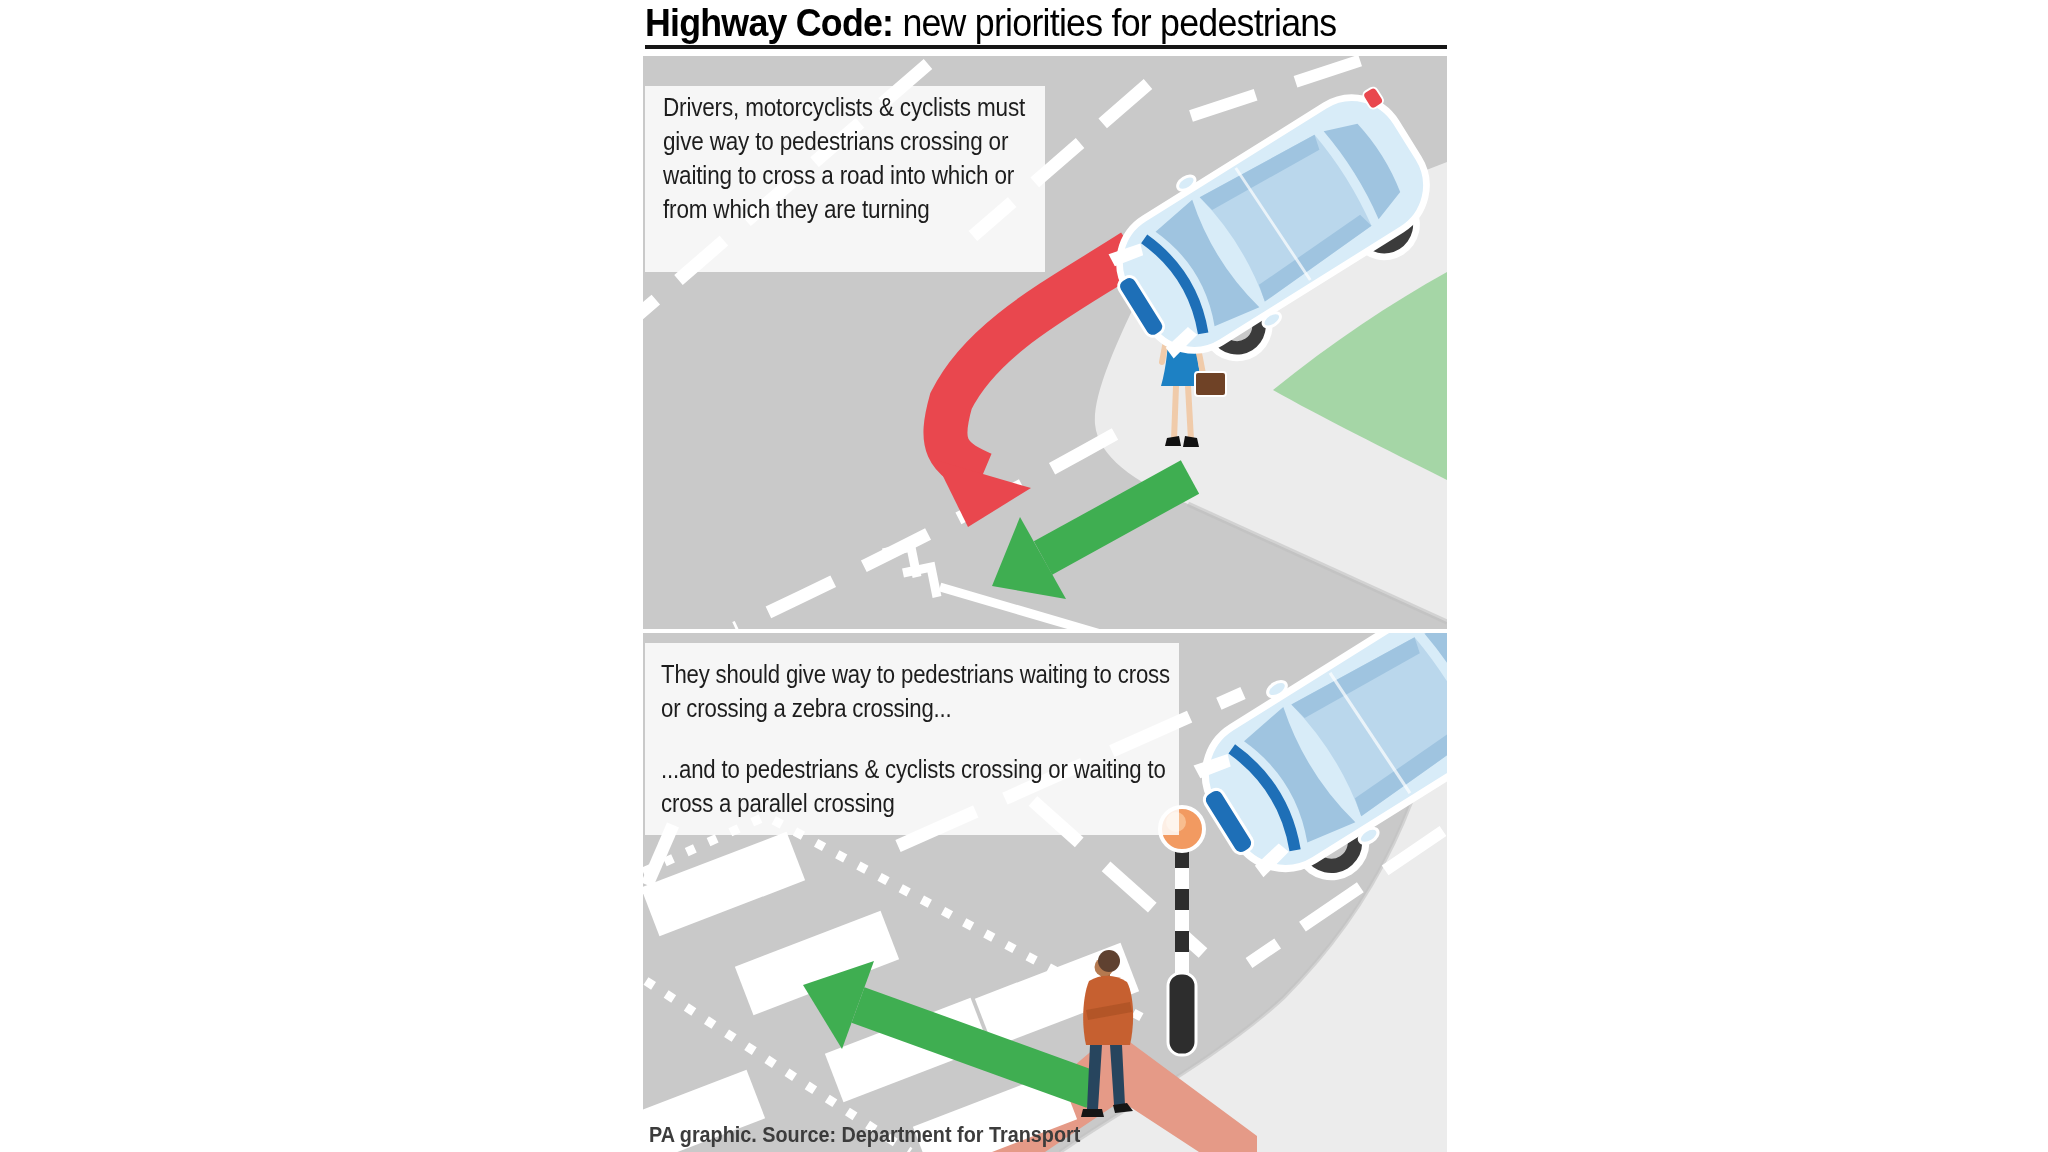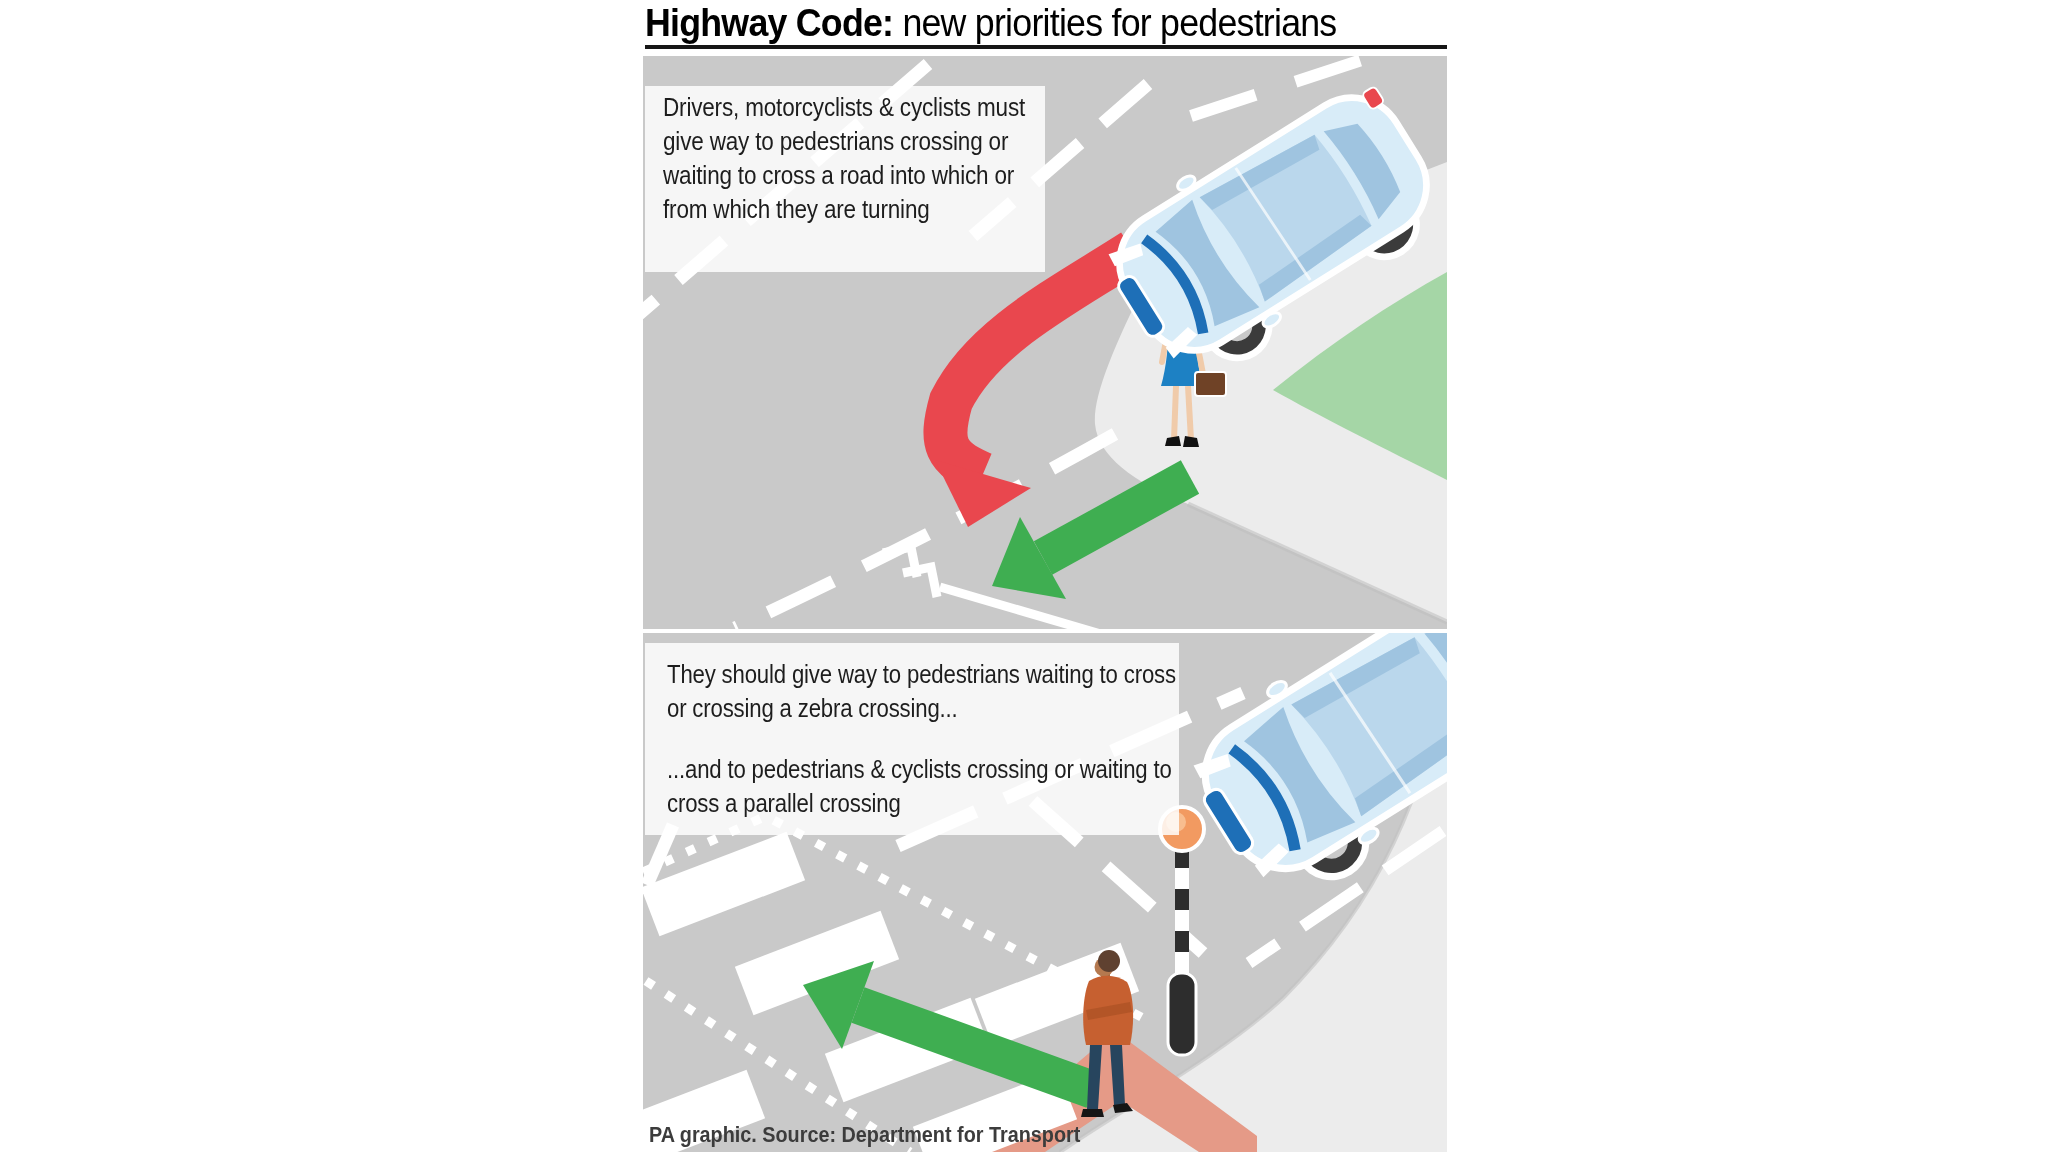--- a/index.html
+++ b/index.html
@@ -10,21 +10,21 @@
          font-size:38px;line-height:44px;letter-spacing:-.8px;color:#000;}
   .title .b{font-weight:700;}
   .rule{position:absolute;left:645px;top:45px;width:802px;height:4px;background:var(--rule_black,#161616);}
   .panel{position:absolute;left:643px;width:804px;display:block;}
   #panel-top{top:56px;height:573px;}
   #panel-bottom{top:633px;height:519px;}
   .callout{position:absolute;background:rgba(255,255,255,.84);color:var(--text,#1d1d1d);}
   .callout .squeeze{display:block;transform-origin:0 0;font-size:26px;line-height:34px;letter-spacing:-.2px;}
   #callout-1{left:645px;top:74px;width:400px;height:186px;padding:4px 0 0 18px;box-sizing:border-box;margin-top:12px;}
   #callout-1 .squeeze{width:442px;transform:scaleX(.865);}
-  #callout-2{left:645px;top:643px;width:534px;height:192px;padding:14px 0 0 22px;box-sizing:border-box;}
+  #callout-2{left:645px;top:643px;width:534px;height:192px;padding:14px 0 0 16px;box-sizing:border-box;}
   #callout-2 .squeeze{width:604px;transform:scaleX(.853);}
   #callout-2 p{margin:0;}
   #callout-2 p + p{margin-top:27px;}
   .footer{position:absolute;left:649px;top:1122px;color:var(--footer,#3c3c3c);font-weight:bold;}
   .footer .squeeze{display:inline-block;transform:scaleX(.9);transform-origin:0 0;
          font-size:22px;line-height:26px;white-space:nowrap;}
   svg .mark{stroke:#fff;fill:none;}
 </style>
 </head>
 <body>

